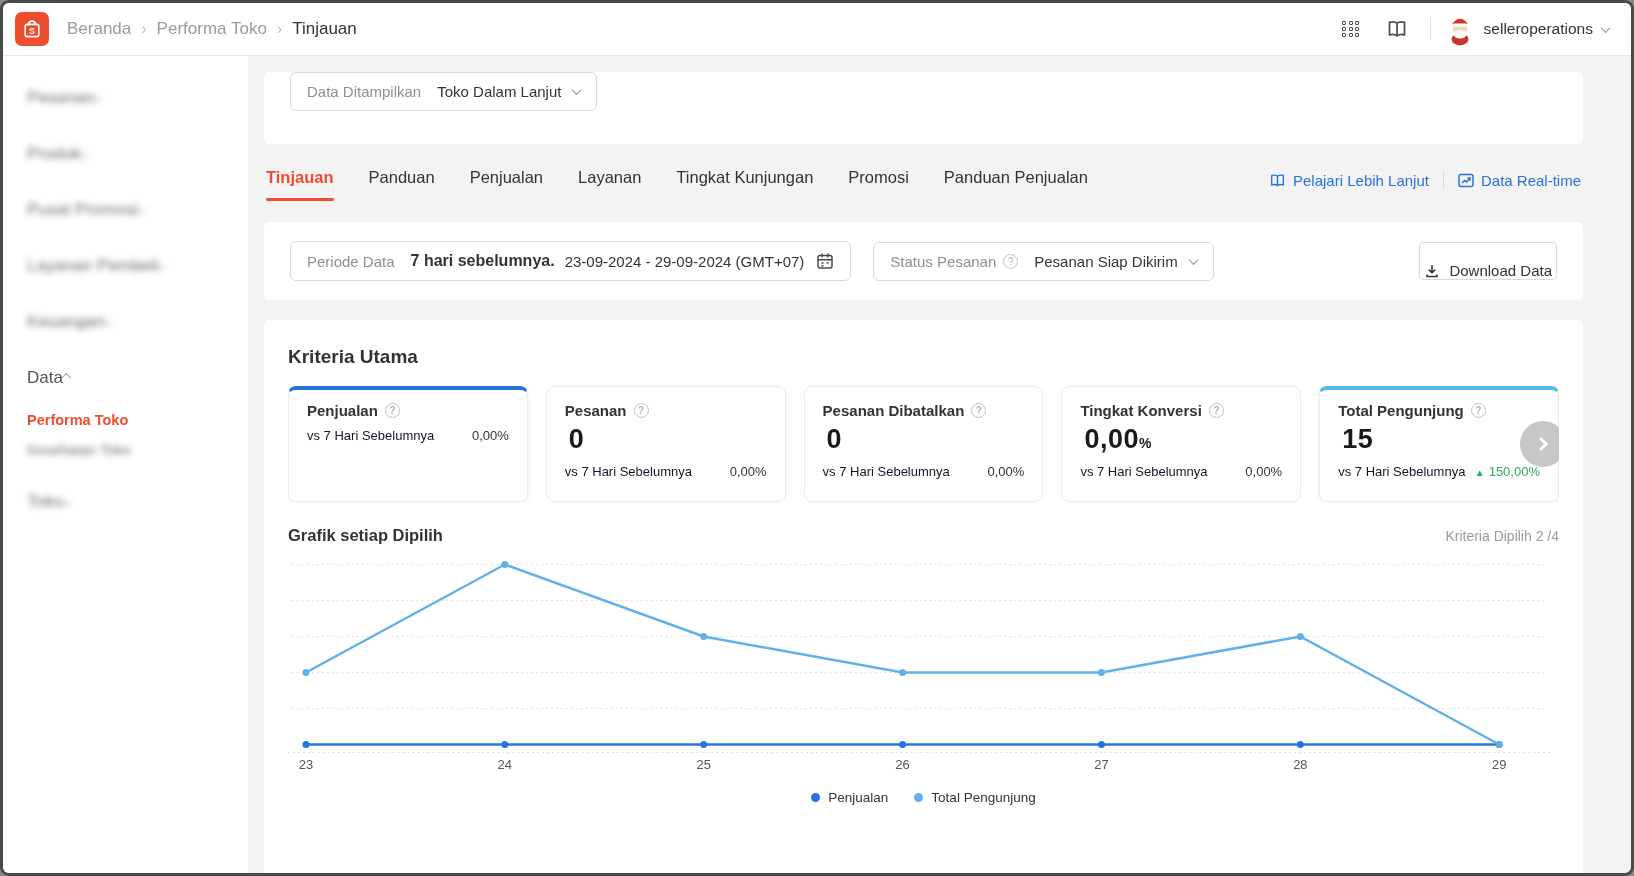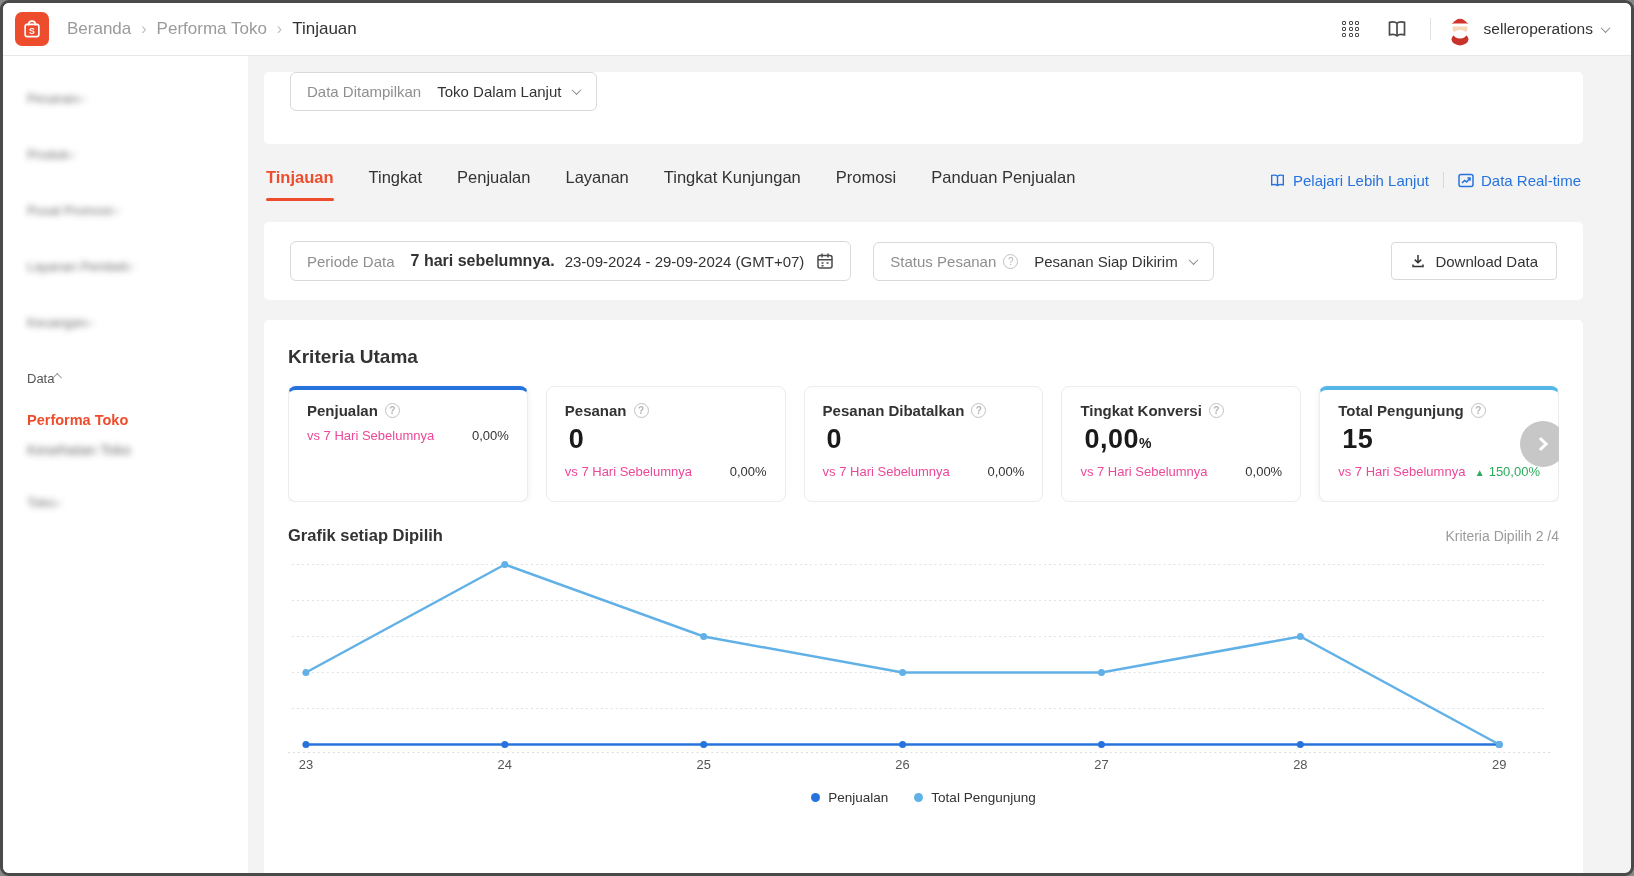--- a/index.html
+++ b/index.html
@@ -25,21 +25,21 @@
   .grid-icon { width:17px; height:17px; display:grid; grid-template-columns:repeat(3,1fr); grid-template-rows:repeat(3,1fr); gap:2.4px; }
   .grid-icon span { border:1.5px solid #4a4a4a; border-radius:1px; }
   .header-divider { width:1px; height:22px; background:#e0e0e0; margin:0 14px 0 18px; }
   .account { display:flex; align-items:center; gap:9px; cursor:pointer; }
   .account-name { font-size:15.5px; color:#333; }
   .chev { display:inline-block; width:7px; height:7px; border-right:1.6px solid #8a8a8a; border-bottom:1.6px solid #8a8a8a; transform:rotate(45deg) translate(-1px,-1px); }
   .chev.up { transform:rotate(-135deg); }
   
   .content { flex:1; display:flex; min-height:0; }
   .sidebar { width:245px; background:#fff; flex:0 0 auto; padding-top:14px; }
-  .side-item { display:flex; align-items:center; padding:0 26px 0 24px; height:56px; font-size:13px; color:#555; cursor:pointer; }
+  .side-item { display:flex; align-items:center; padding:0 26px 0 24px; height:56px; font-size:17px; color:#555; cursor:pointer; }
   .side-item .chev { border-color:#9a9a9a; width:6.5px; height:6.5px; }
   .blurred { filter:blur(3px); opacity:.85; }
   .side-sub { padding:6px 26px 8px 24px; font-size:14.5px; color:#555; cursor:pointer; }
   .side-sub.active { color:#ee4d2d; font-weight:bold; }
   .main { flex:1; padding:16px 48px 0 16px; display:flex; flex-direction:column; min-width:0; }
   .card { background:#fff; border-radius:5px; }
   
   .filter-card { height:72px; display:flex; align-items:flex-start; padding:0 26px; flex:0 0 auto; }
   .pill { display:inline-flex; align-items:center; border:1px solid #d9d9d9; border-radius:6px; padding:10px 16px; background:#fff; cursor:pointer; }
   .pill-label { color:#8f8f8f; font-size:15px; margin-right:16px; }
@@ -53,34 +53,34 @@
   .tab.active::after { content:""; position:absolute; left:0; right:0; bottom:0; height:3px; border-radius:2px; background:#ee4d2d; }
   .tabs-links { margin-left:auto; display:flex; align-items:center; gap:14px; padding-bottom:8px; }
   .blue-link { display:inline-flex; align-items:center; gap:7px; color:#2673dd; font-size:15px; cursor:pointer; }
   .link-divider { width:1px; height:16px; background:#d8d8d8; }
   
   .period-card { height:78px; margin-top:12px; display:flex; align-items:center; padding:0 26px; gap:22px; flex:0 0 auto; }
   .pill .bold { font-weight:bold; color:#333; margin-right:10px; }
   .pill svg { margin-left:12px; }
   .qmark { display:inline-flex; align-items:center; justify-content:center; width:15px; height:15px; border:1px solid #c2c2c2; border-radius:50%; color:#b5b5b5; font-size:10px; margin-left:7px; cursor:pointer; flex:0 0 auto; }
   .qmark::before { content:"?"; }
-  .download-btn { margin-left:auto; display:inline-flex; align-items:center; gap:9px; border:1px solid #d9d9d9; border-radius:4px; background:#fff; height:38px; padding:0 18px; font-size:15px; color:#333; cursor:pointer; font-family:inherit; }
+  .download-btn { margin-left:auto; display:inline-flex; align-items:flex-end; gap:9px; border:1px solid #d9d9d9; border-radius:4px; background:#fff; height:38px; padding:0 4px; font-size:15px; color:#333; cursor:pointer; font-family:inherit; }
   
   .main-card { flex:1; margin-top:20px; padding:26px 24px 0 24px; border-radius:5px 5px 0 0; display:flex; flex-direction:column; }
   .h-title { font-size:19px; font-weight:bold; color:#333; }
   .cards-row { display:flex; gap:18px; margin-top:17px; position:relative; overflow:hidden; padding-top:1px; }
   .metric-card { flex:1; height:116px; background:#fff; border:1px solid #ececec; border-radius:8px; padding:15px 18px 0 18px; cursor:pointer; }
   .metric-card.selected { border-top:4px solid #2673dd; padding-top:12px; box-shadow:0 1px 6px rgba(0,0,0,.07); }
   .metric-head { display:flex; align-items:center; font-size:15px; font-weight:bold; color:#333; white-space:nowrap; }
   .metric-value-row { margin-top:5px; color:#1a1a1a; }
   .metric-prefix { font-size:15px; font-weight:bold; margin-right:4px; }
   .metric-value { font-size:27px; font-weight:bold; letter-spacing:.5px; }
   .metric-suffix { font-size:14px; font-weight:bold; }
   .metric-compare { display:flex; align-items:center; justify-content:space-between; margin-top:9px; font-size:13px; }
-  .metric-compare-label { color:#ec4899; }
+  .metric-compare-label { color:#0f172a; }
   .metric-change { color:#333; }
   .metric-change.up { color:#2bab5c; }
   .metric-change.up::before { content:"▲"; font-size:10px; margin-right:4px; }
   .carousel-next { position:absolute; right:-7px; top:50%; transform:translateY(-50%); width:46px; height:46px; border-radius:50%; background:#c7c7c7; border:none; display:flex; align-items:center; justify-content:center; cursor:pointer; }
   .carousel-next .chev { width:10px; height:10px; border-color:#fff; border-width:3px; transform:rotate(-45deg); margin-right:4px; }
   .chart-title-row { display:flex; align-items:center; justify-content:space-between; margin-top:24px; }
   .chart-title { font-size:16.5px; font-weight:bold; color:#333; }
   .chart-note { font-size:14px; color:#9b9b9b; }
   .chart-wrap { margin-top:6px; }
   .chart-wrap svg { display:block; width:100%; height:225px; }
@@ -182,21 +182,21 @@
         <div class="pill">
           <span class="pill-label">Data Ditampilkan</span>
           <span class="pill-value">Toko Dalam Lanjut</span>
           <span class="chev"></span>
         </div>
       </div>
 
       <div class="tabs-row">
         <div class="tabs">
           <span class="tab active">Tinjauan</span>
-          <span class="tab">Tingkat</span>
+          <span class="tab">Panduan</span>
           <span class="tab">Penjualan</span>
           <span class="tab">Layanan</span>
           <span class="tab">Tingkat Kunjungan</span>
           <span class="tab">Promosi</span>
           <span class="tab">Panduan Penjualan</span>
         </div>
         <div class="tabs-links">
           <span class="blue-link">
             <svg width="17" height="15" viewBox="0 0 18 16">
               <path d="M9 3.4C7.6 2.2 5.4 2 2.8 2.6v10c2.6-.6 4.8-.4 6.2.8 1.4-1.2 3.6-1.4 6.2-.8v-10C12.6 2 10.4 2.2 9 3.4z" stroke="#2673dd" stroke-width="1.5" fill="none"></path>

